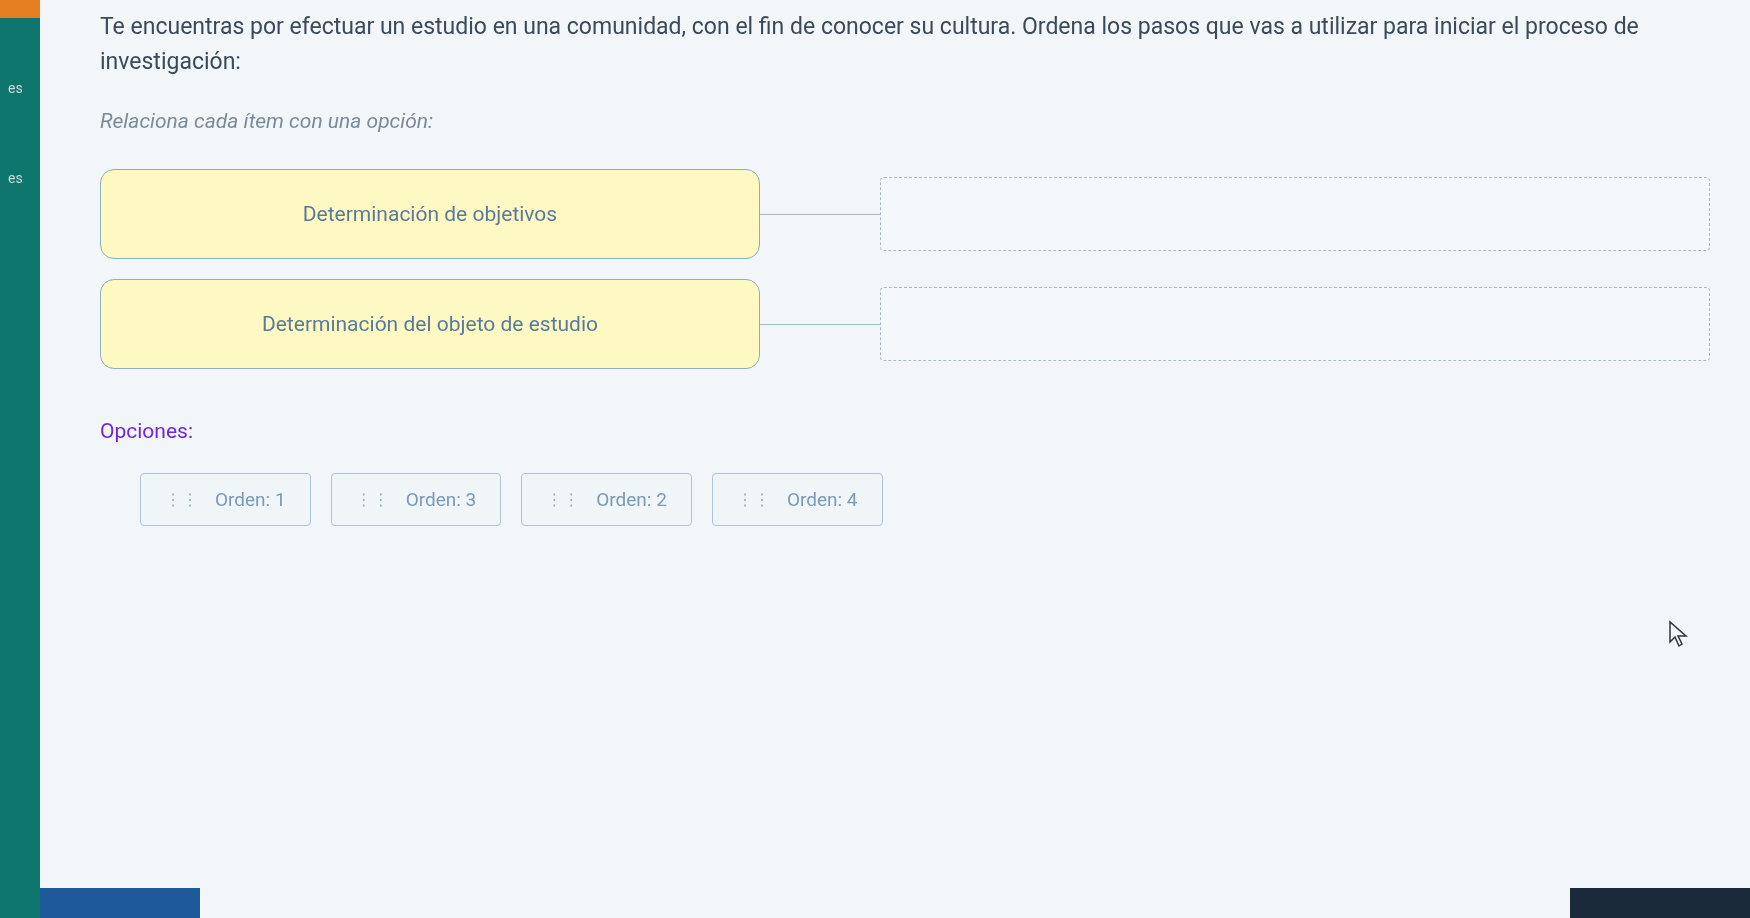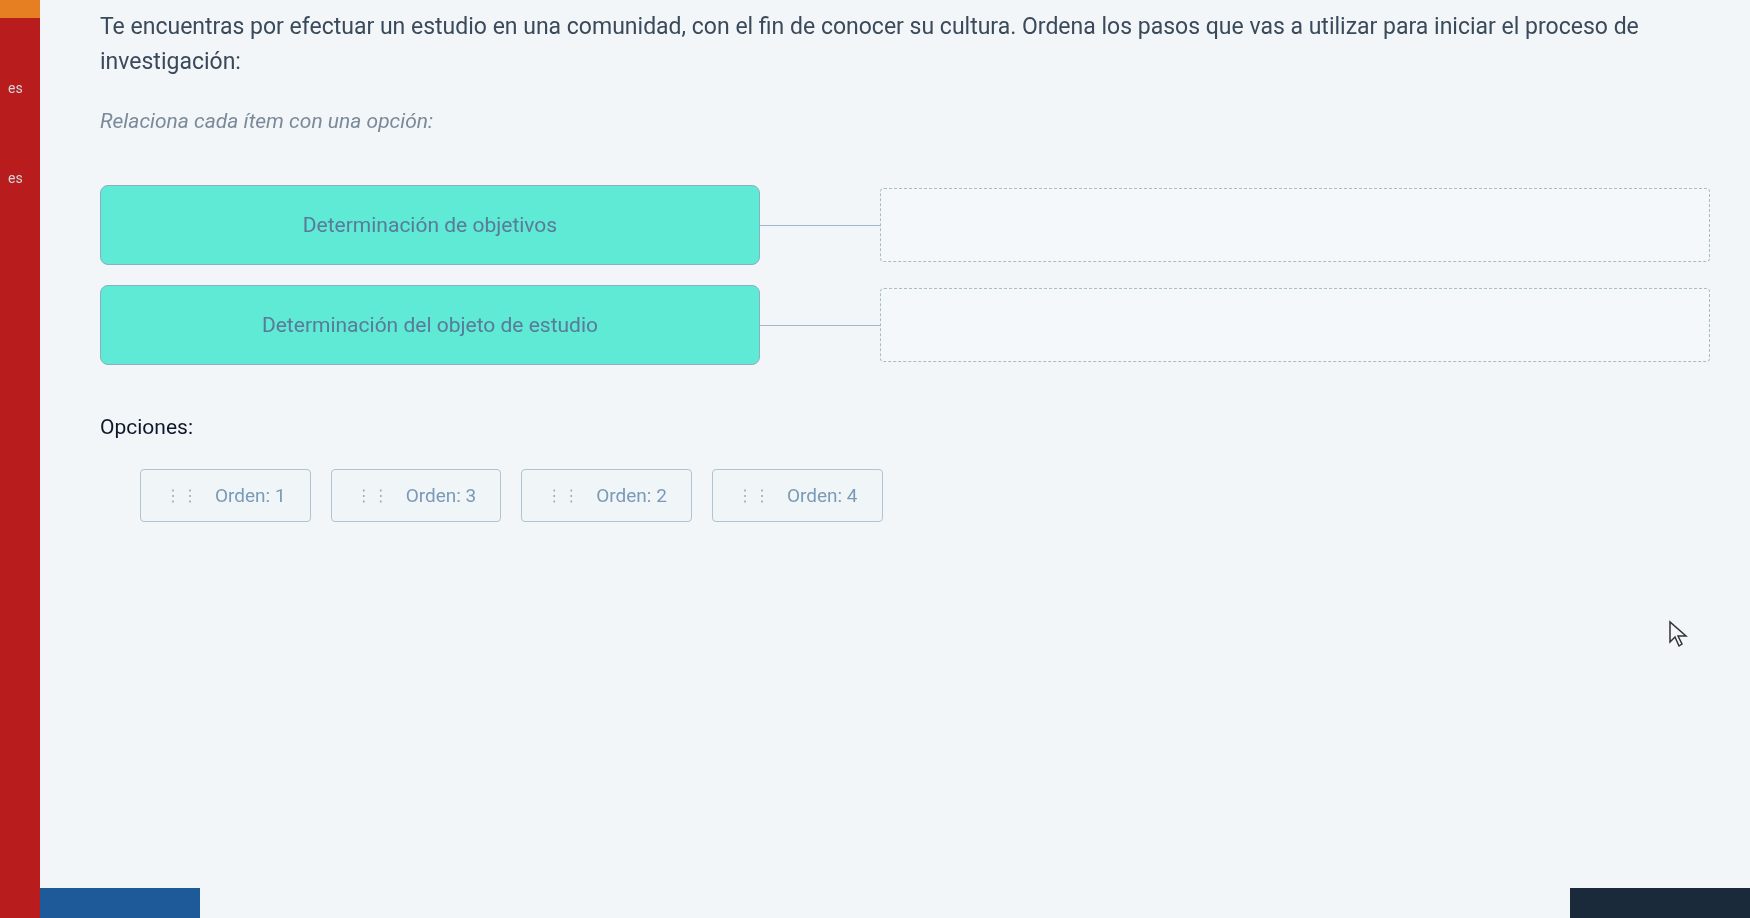--- a/index.html
+++ b/index.html
@@ -10,21 +10,21 @@
     body {
       font-family: -apple-system, BlinkMacSystemFont, "Segoe UI", Roboto, Arial, sans-serif;
       background: #e8eef0;
       width: 1750px;
       height: 918px;
       display: flex;
       overflow: hidden;
     }
     .sidebar {
       width: 40px;
-      background: #b91c1c;
+      background: #0f766e;
       height: 100%;
       position: relative;
     }
     .sidebar-orange {
       position: absolute;
       top: 0;
       left: 0;
       width: 40px;
       height: 18px;
       background: #e67e22;
@@ -47,39 +47,39 @@
       font-size: 23px;
       color: #3a4a5a;
       line-height: 1.5;
       margin-bottom: 30px;
       font-weight: 400;
     }
     .instruction-text {
       font-size: 21px;
       color: #7a8a9a;
       font-style: italic;
-      margin-bottom: 52px;
+      margin-bottom: 36px;
     }
     .matching-area {
       display: flex;
       flex-direction: column;
       gap: 20px;
       margin-bottom: 50px;
     }
     .match-row {
       display: flex;
       align-items: center;
       gap: 0;
     }
     .item-box {
       width: 660px;
-      height: 80px;
+      height: 90px;
       border: 1px solid #8aaec2;
-      border-radius: 8px;
-      background: #5eead4;
+      border-radius: 14px;
+      background: #fef9c3;
       display: flex;
       align-items: center;
       justify-content: center;
       font-size: 21px;
       color: #5a7a9a;
       text-align: center;
     }
     .connector {
       width: 120px;
       height: 1px;
@@ -87,21 +87,21 @@
     }
     .drop-zone {
       flex: 1;
       height: 74px;
       border: 1.5px dashed #a8bcc8;
       border-radius: 4px;
       background: #f5f8fa;
     }
     .options-label {
       font-size: 21px;
-      color: #0f172a;
+      color: #6d28d9;
       margin-bottom: 30px;
     }
     .options-row {
       display: flex;
       gap: 20px;
       padding-left: 40px;
     }
     .option-chip {
       border: 1px solid #b0c4d4;
       border-radius: 4px;

